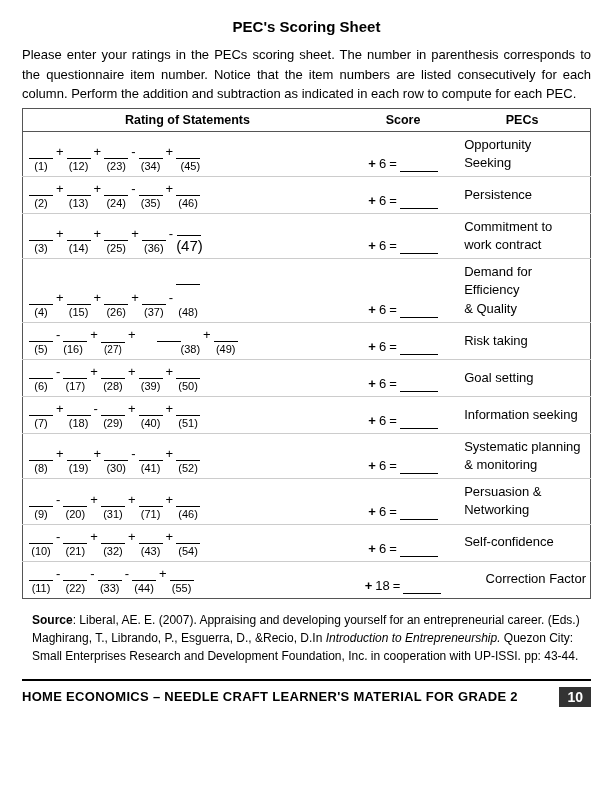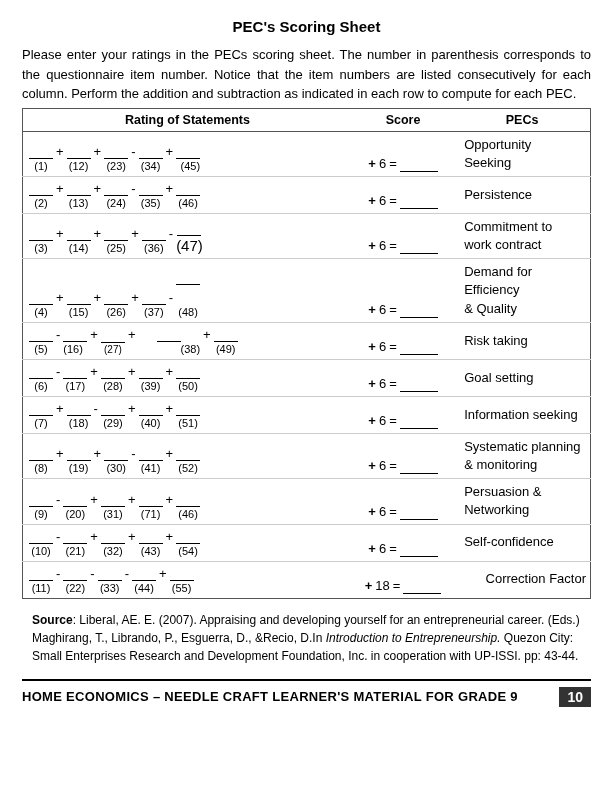--- a/index.html
+++ b/index.html
@@ -531,16 +531,16 @@
       </tr>
     </tbody>
 </table>
 
 <div class="source-block">
   <span class="source-label">Source</span><span>: Liberal, AE. E. (2007).  Appraising and developing yourself for an entrepreneurial career. (Eds.) Maghirang, T., Librando, P., Esguerra, D., &amp;Recio, D.In </span><em>Introduction to Entrepreneurship.</em><span>  Quezon City: Small Enterprises Research and Development Foundation, Inc. in cooperation with UP-ISSI. pp: 43-44.</span>
 </div>
 
 <div class="footer-bar">
   <div class="footer-top">
-    <span class="footer-title">HOME ECONOMICS – NEEDLE CRAFT LEARNER'S MATERIAL FOR GRADE 9</span>
+    <span class="footer-title">HOME ECONOMICS – NEEDLE CRAFT LEARNER'S MATERIAL FOR GRADE 2</span>
     <span class="footer-page">10</span>
   </div>
 </div>
 
 </body></html>

